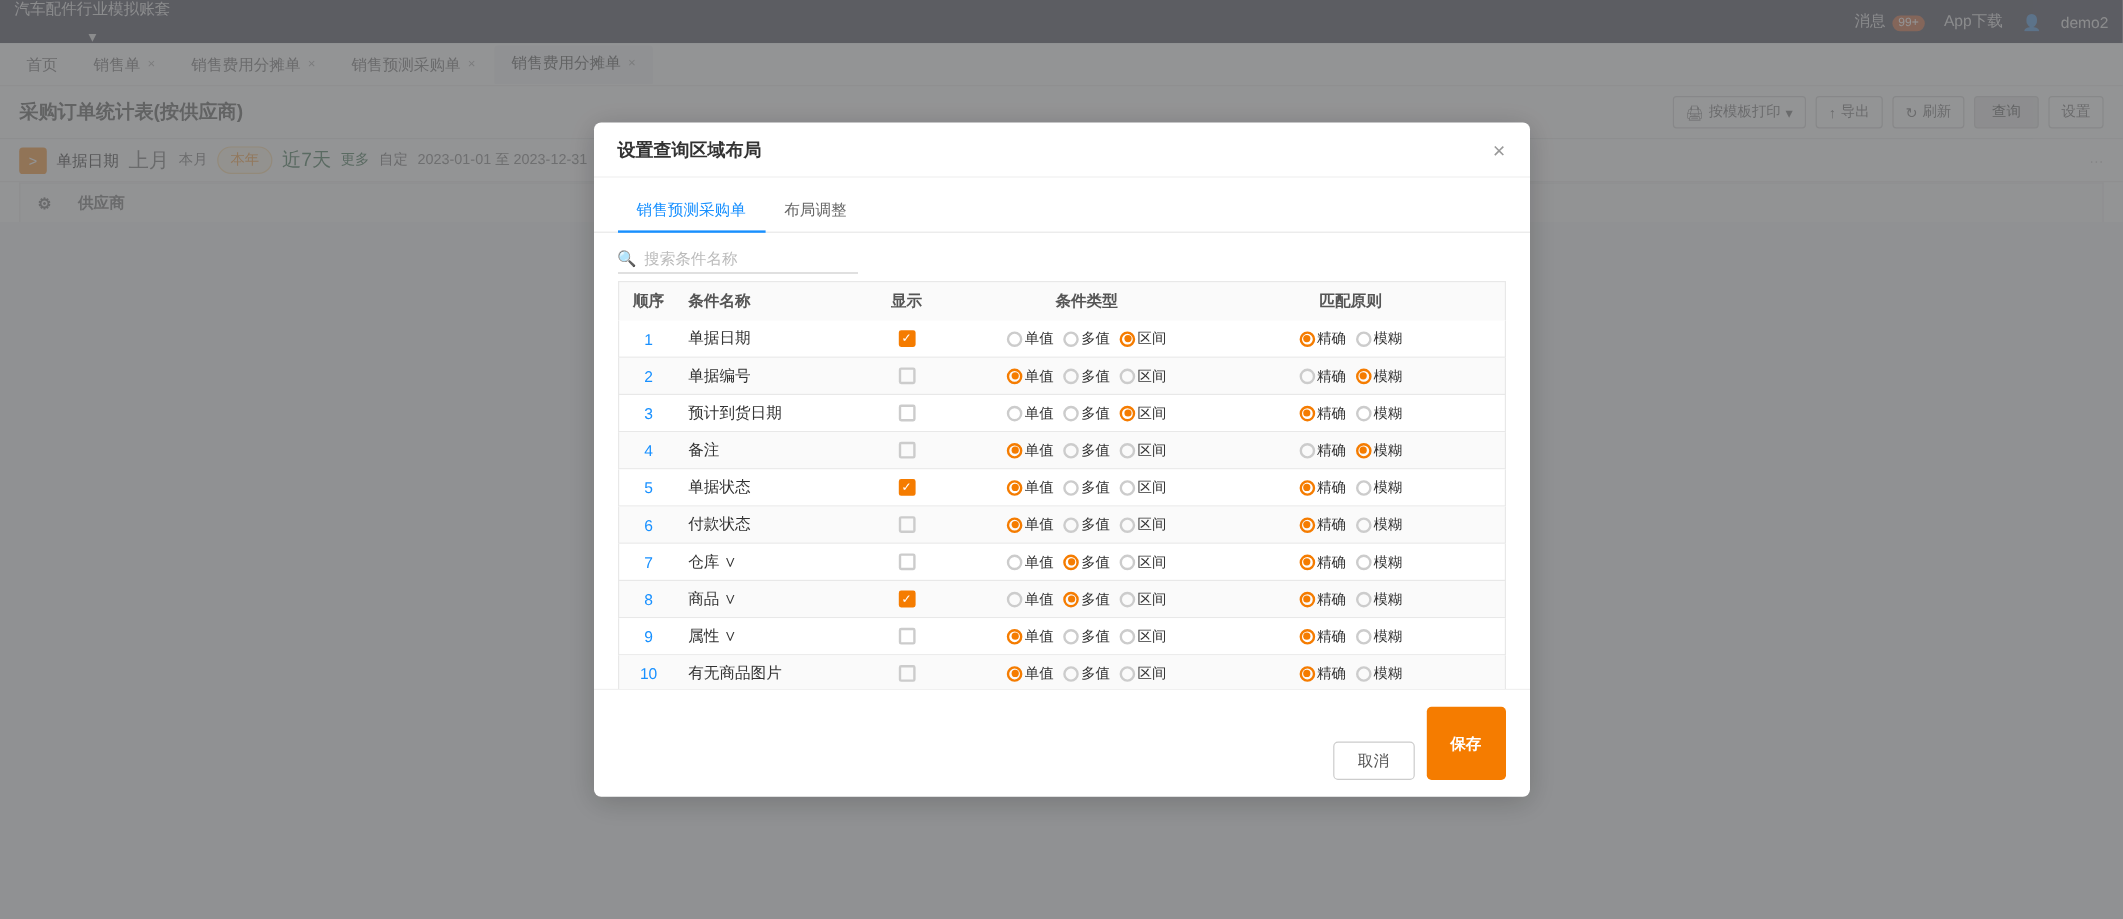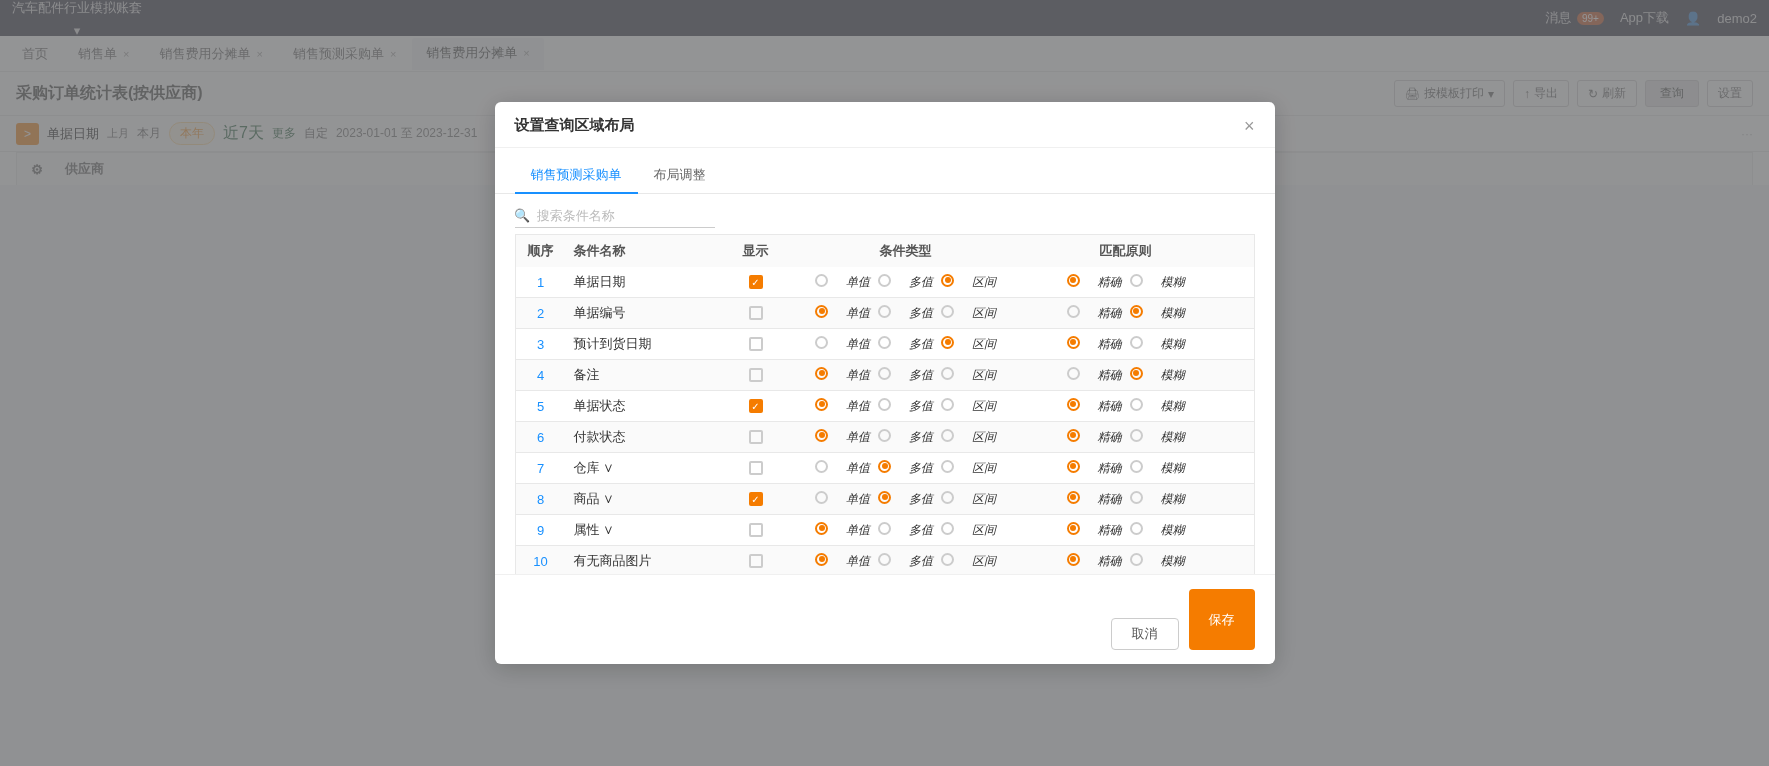--- a/index.html
+++ b/index.html
@@ -186,21 +186,21 @@
       color: #333;
     }
     .dt-row:nth-child(odd) { background: #fff; }
     .dt-row:nth-child(even) { background: #fafafa; }
 
     .col-order { width: 50px; text-align: center; padding: 0 8px; }
     .col-name { width: 160px; padding: 0 8px; }
     .col-display { width: 60px; text-align: center; }
     .col-type { width: 240px; text-align: center; }
     .col-match { width: 200px; text-align: center; }
-    .radio-item { display: flex; align-items: flex-start; gap: 18px; cursor: pointer; font-size: 12px; font-style: italic; }
+    .radio-item { display: flex; align-items: center; gap: 2px; cursor: pointer; font-size: 12px; }
     .radio-circle {
       width: 13px; height: 13px; border-radius: 50%;
       border: 2px solid #ccc;
       display: flex; align-items: center; justify-content: center;
     }
     .radio-circle.checked {
       border-color: #f57c00;
     }
     .radio-circle.checked::after {
       content: '';
@@ -224,21 +224,21 @@
       padding: 14px 20px;
       display: flex;
       justify-content: flex-end;
       gap: 10px;
       border-top: 1px solid #f0f0f0;
     }
     .btn-cancel {
       border: 1px solid #ccc; background: #fff; padding: 6px 20px; border-radius: 4px; cursor: pointer; font-size: 13px; color: #555; margin-top: 29px;
     }
     .btn-save {
-      background: #f57c00; border: none; color: #fff; padding: 6px 20px; border-radius: 4px; cursor: pointer; font-size: 13px;
+      background: #f57c00; border: none; color: #fff; padding: 6px 20px; border-radius: 4px; cursor: pointer; font-size: 13px; font-weight: bold;
     }
 
     
     .dialog-table::-webkit-scrollbar { width: 6px; }
     .dialog-table::-webkit-scrollbar-thumb { background: #ccc; border-radius: 3px; }
 
     
     .bg-content { opacity: 0.4; pointer-events: none; }
   </style>
 </head>
@@ -303,21 +303,21 @@
         <span>设置</span>
       </button>
     </div>
   </div>
 
   <div class="filter-bar">
     <button class="filter-toggle">
       <span>&gt;</span>
     </button>
     <span>单据日期</span>
-    <span style="font-size:11px;color:#555;cursor:pointer;">上月</span>
+    <span style="font-size:17px;color:#555;cursor:pointer;">上月</span>
     <span style="font-size:12px;color:#555;cursor:pointer;">本月</span>
     <span class="filter-date-chip">本年</span>
     <span style="font-size:16px;color:#14532d;cursor:pointer;">近7天</span>
     <span style="font-size:12px;color:#14532d;cursor:pointer;">更多</span>
     <span style="font-size:12px;color:#555;cursor:pointer;">自定</span>
     <span class="filter-date-range">2023-01-01 至 2023-12-31</span>
     <span style="font-size:12px;color:#bbb;margin-left:auto;">···</span>
   </div>
 
   <div class="table-area">

